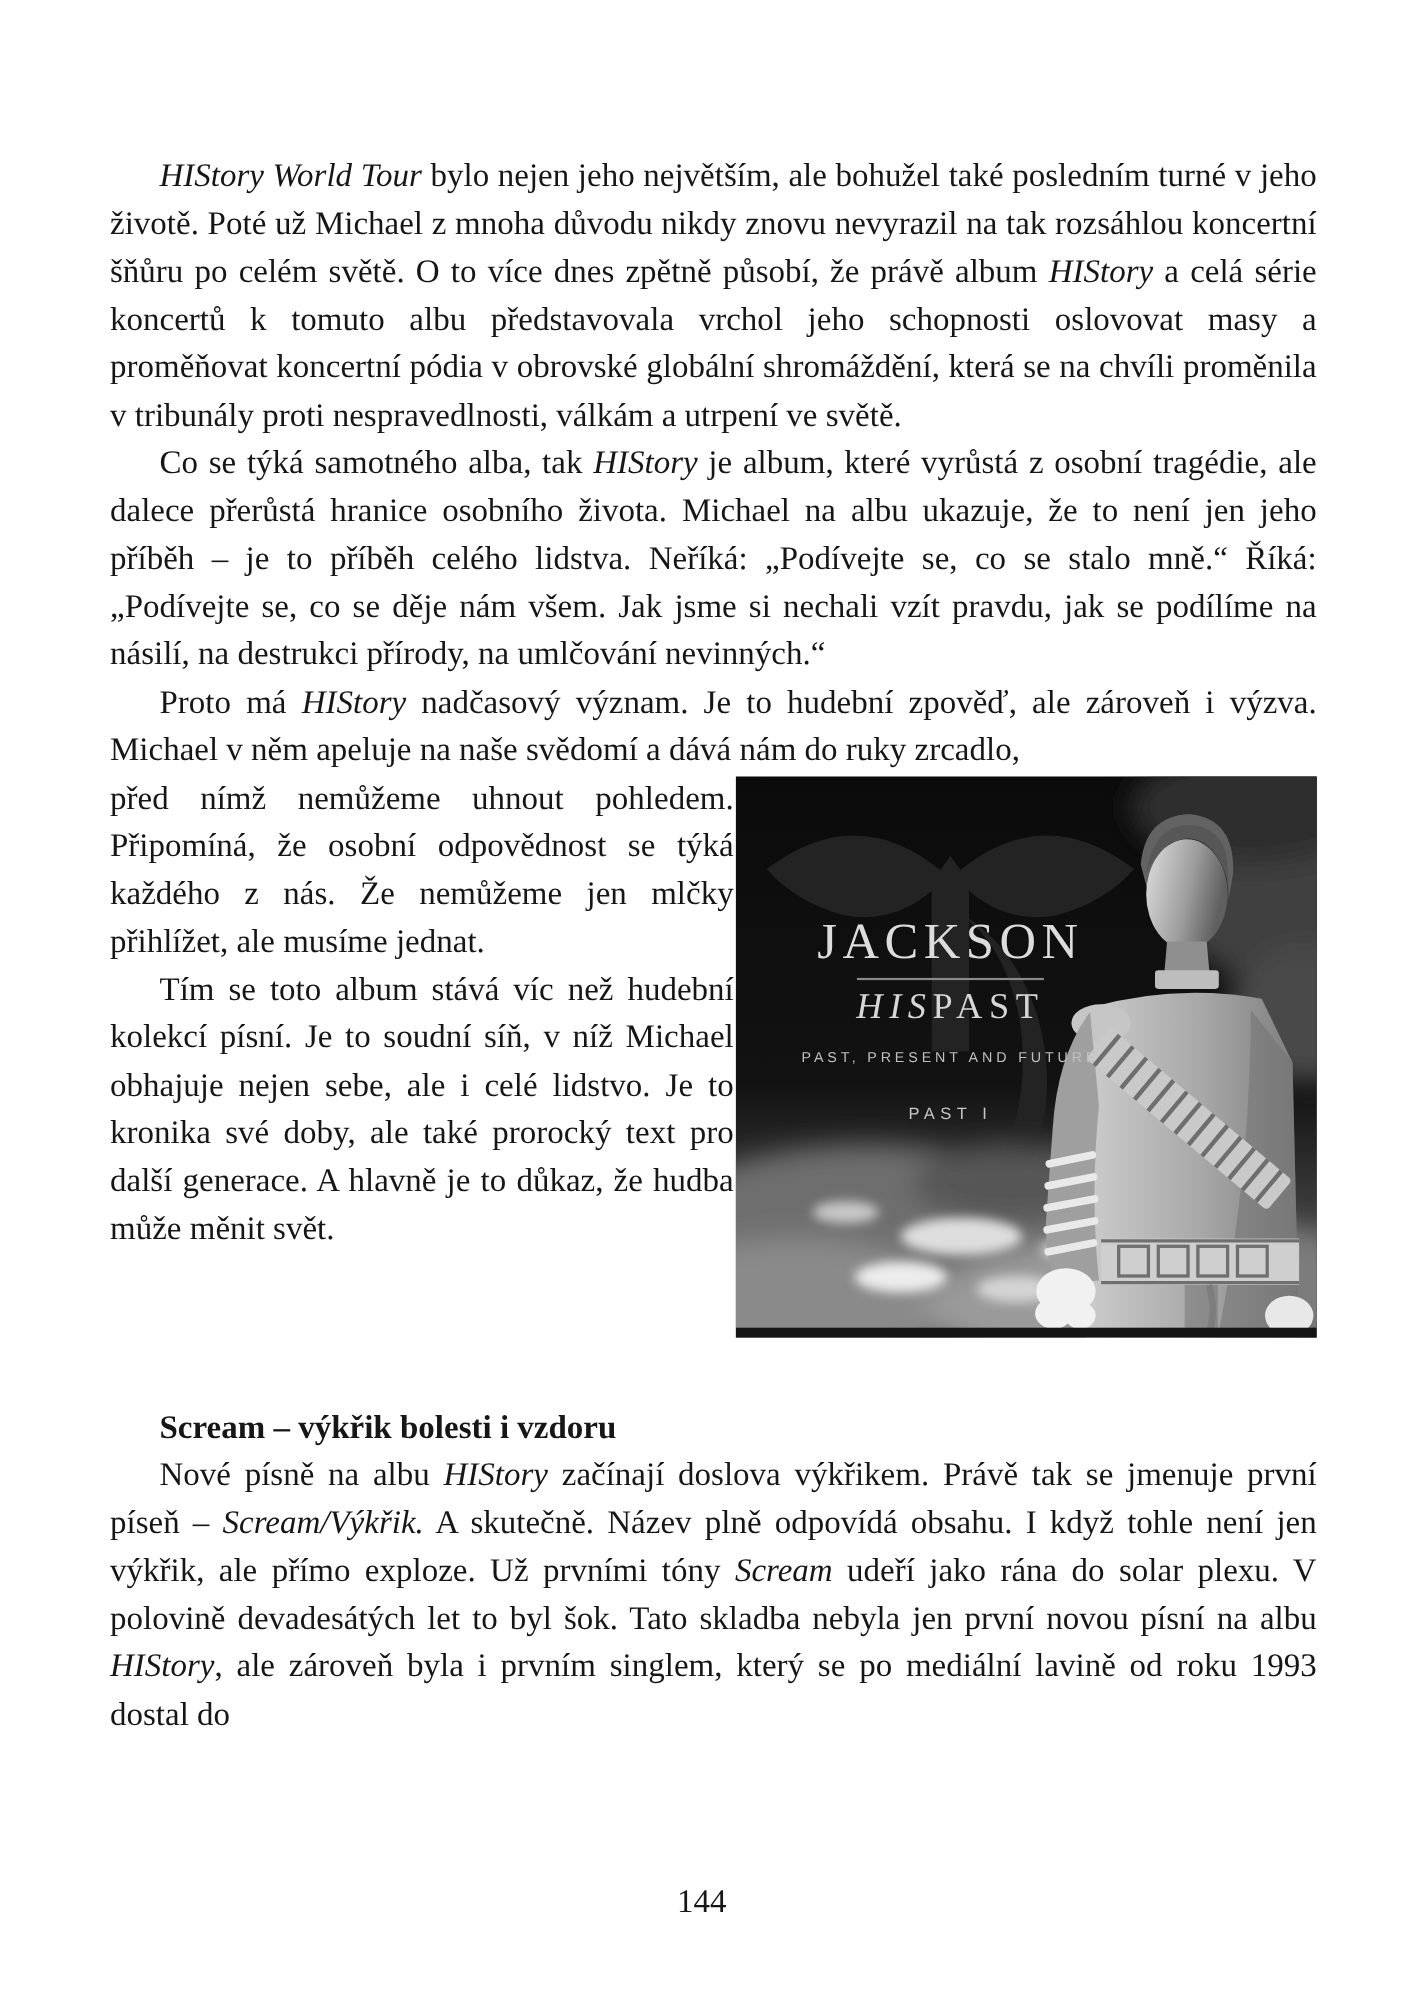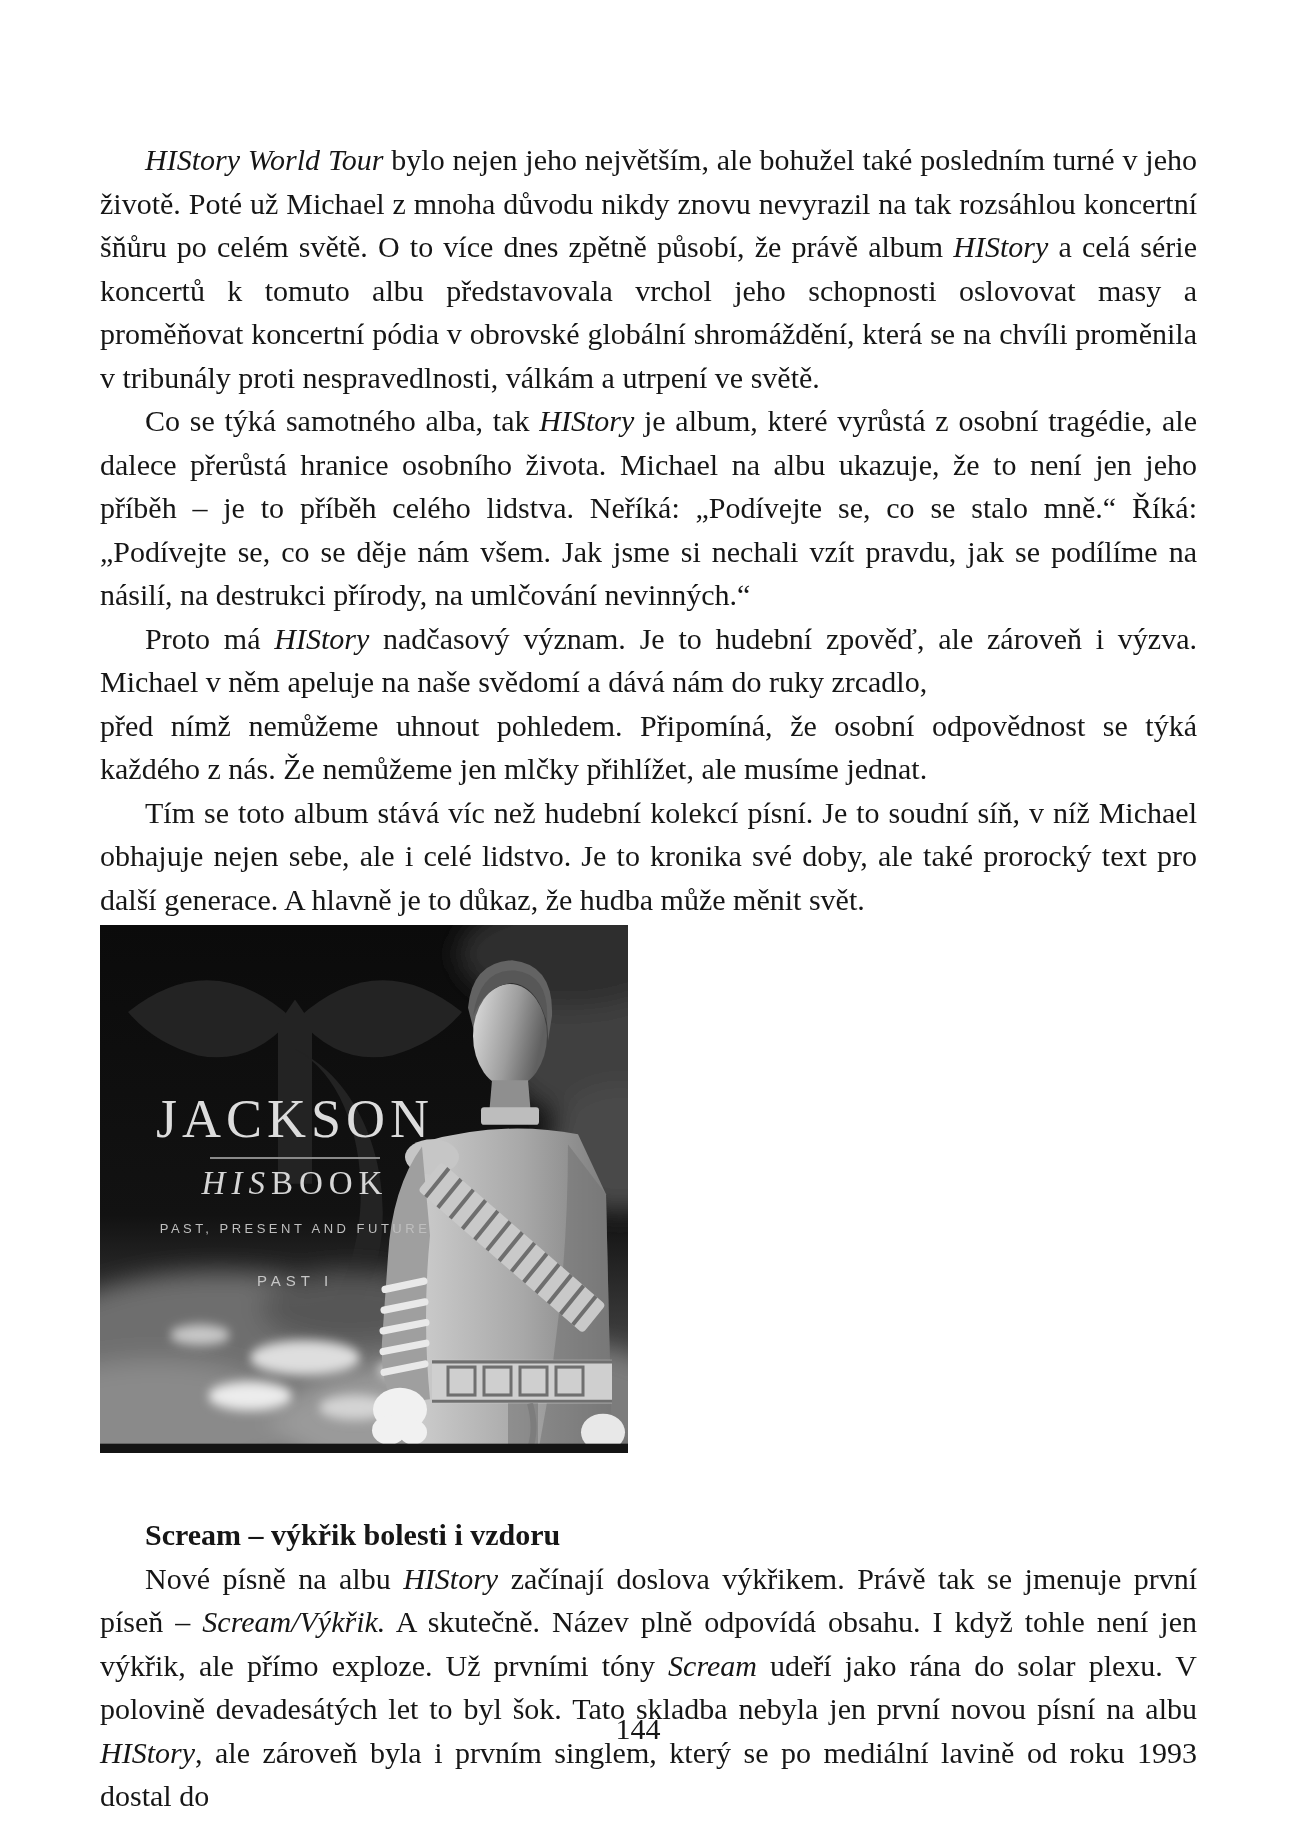--- a/index.html
+++ b/index.html
@@ -19,21 +19,20 @@
     line-height:43.5px;
     text-align:justify;
   }
   p.para{margin:0;padding:0;}
   .indent{text-indent:45px;}
   .it{font-style:italic;}
   .wrap-row{
     display:flex;
     gap:2px;
     align-items:flex-start;
-    flex-direction:column;
   }
   .wrap-col{flex:1;min-width:0;}
   .cover{
     position:relative;
     width:528px;height:510px;
     flex:0 0 528px;
     background:#0b0b0b;
     margin-top:2px;
   }
   .cover svg{display:block;width:100%;height:100%;}
@@ -45,23 +44,22 @@
     color:#cfcfcf;
     pointer-events:none;
   }
   .cover-artist1{
     font-family:"Liberation Sans","DejaVu Sans",sans-serif;
     font-size:19px;letter-spacing:8px;color:#c9c9c9;
     margin-bottom:2px;
   }
   .cover-artist2{
     font-family:"Liberation Serif","DejaVu Serif",serif;
-    font-size:54px;letter-spacing:5px;color:#dcdcdc;
+    font-size:46px;letter-spacing:5px;color:#dcdcdc;
     line-height:1.05;
-    margin-top:40px;
   }
   .cover-rule{
     width:170px;height:2px;background:#8a8a8a;
     margin:9px auto 7px auto;
   }
   .cover-title{
     font-family:"Liberation Serif","DejaVu Serif",serif;
     font-size:33px;letter-spacing:6px;color:#d6d6d6;
     line-height:1.05;
   }
@@ -224,21 +222,21 @@
             <rect x="408" y="462" width="30" height="48" fill="#6f6f6f" opacity="0.5"></rect>
             <ellipse cx="503" cy="490" rx="22" ry="18" fill="#e8e8e8"></ellipse>
           </g>
 
           <rect x="0" y="501" width="528" height="9" fill="#141414"></rect>
         </svg>
 
         <div class="cover-text">
           <div class="cover-artist2">JACKSON</div>
           <div class="cover-rule"></div>
-          <div class="cover-title"><span class="it">HIS</span><span>BOOK</span></div>
+          <div class="cover-title"><span class="it">HIS</span><span>PAST</span></div>
           <div class="cover-subtitle">PAST, PRESENT AND FUTURE</div>
           <div class="cover-book">PAST I</div>
         </div>
       </div>
     </div>
 
     <h2 class="section-heading">Scream – výkřik bolesti i vzdoru</h2>
 
     <p class="para indent"><span>Nové písně na albu </span><span class="it">HIStory</span><span> začínají doslova výkřikem. Právě tak se jmenuje první píseň – </span><span class="it">Scream/Výkřik.</span><span> A skutečně. Název plně odpovídá obsahu. I když tohle není jen výkřik, ale přímo exploze. Už prvními tóny </span><span class="it">Scream</span><span> udeří jako rána do solar plexu. V polovině devadesátých let to byl šok. Tato skladba nebyla jen první novou písní na albu </span><span class="it">HIStory</span><span>, ale zároveň byla i prvním singlem, který se po mediální lavině od roku 1993 dostal do</span></p>
 

